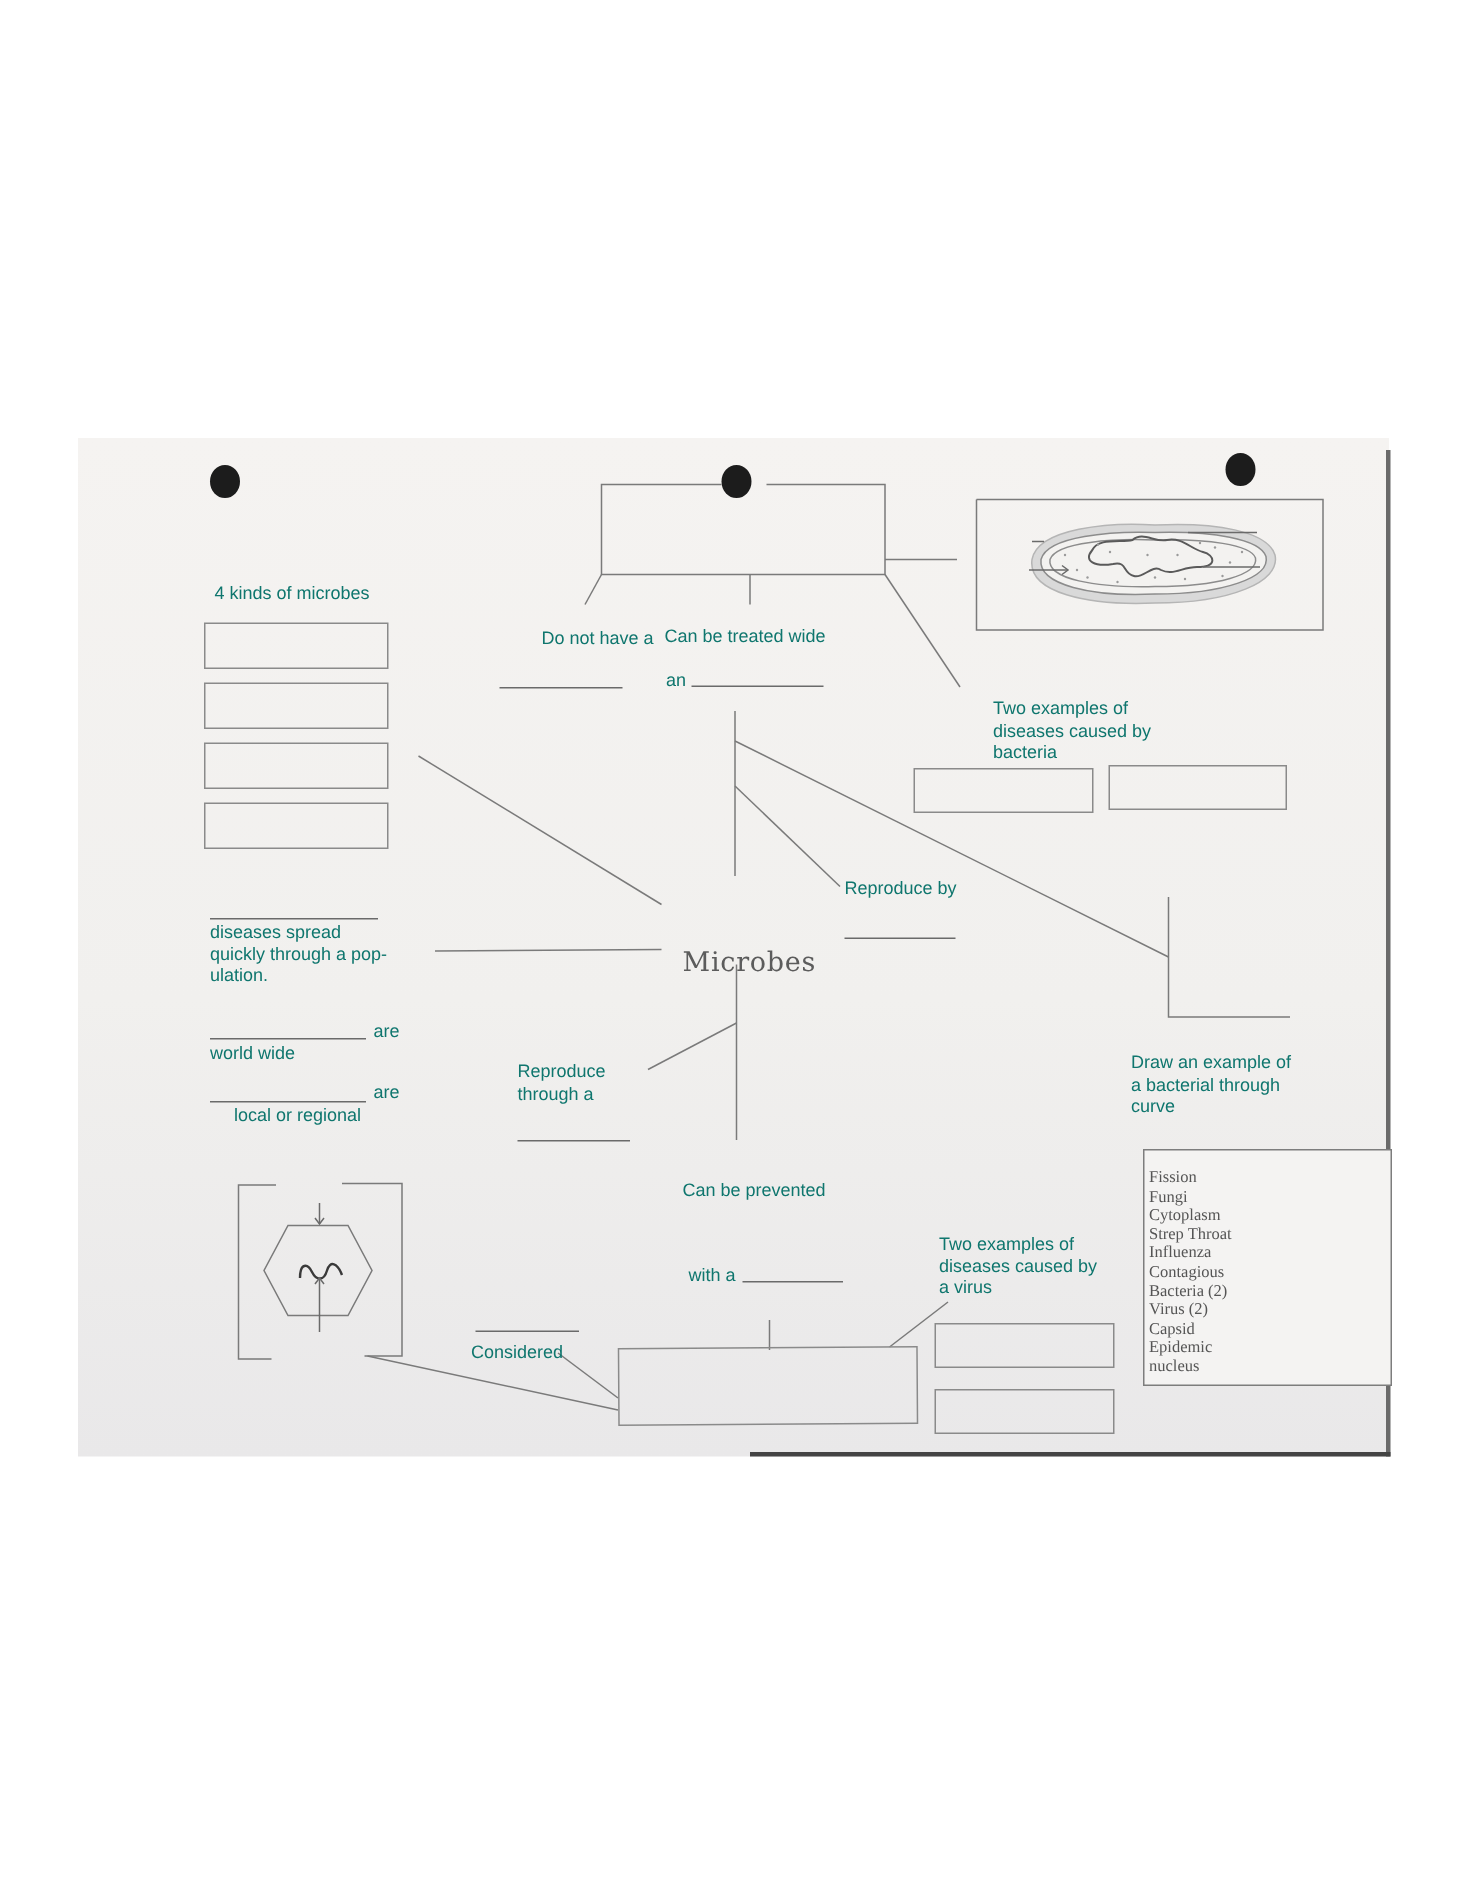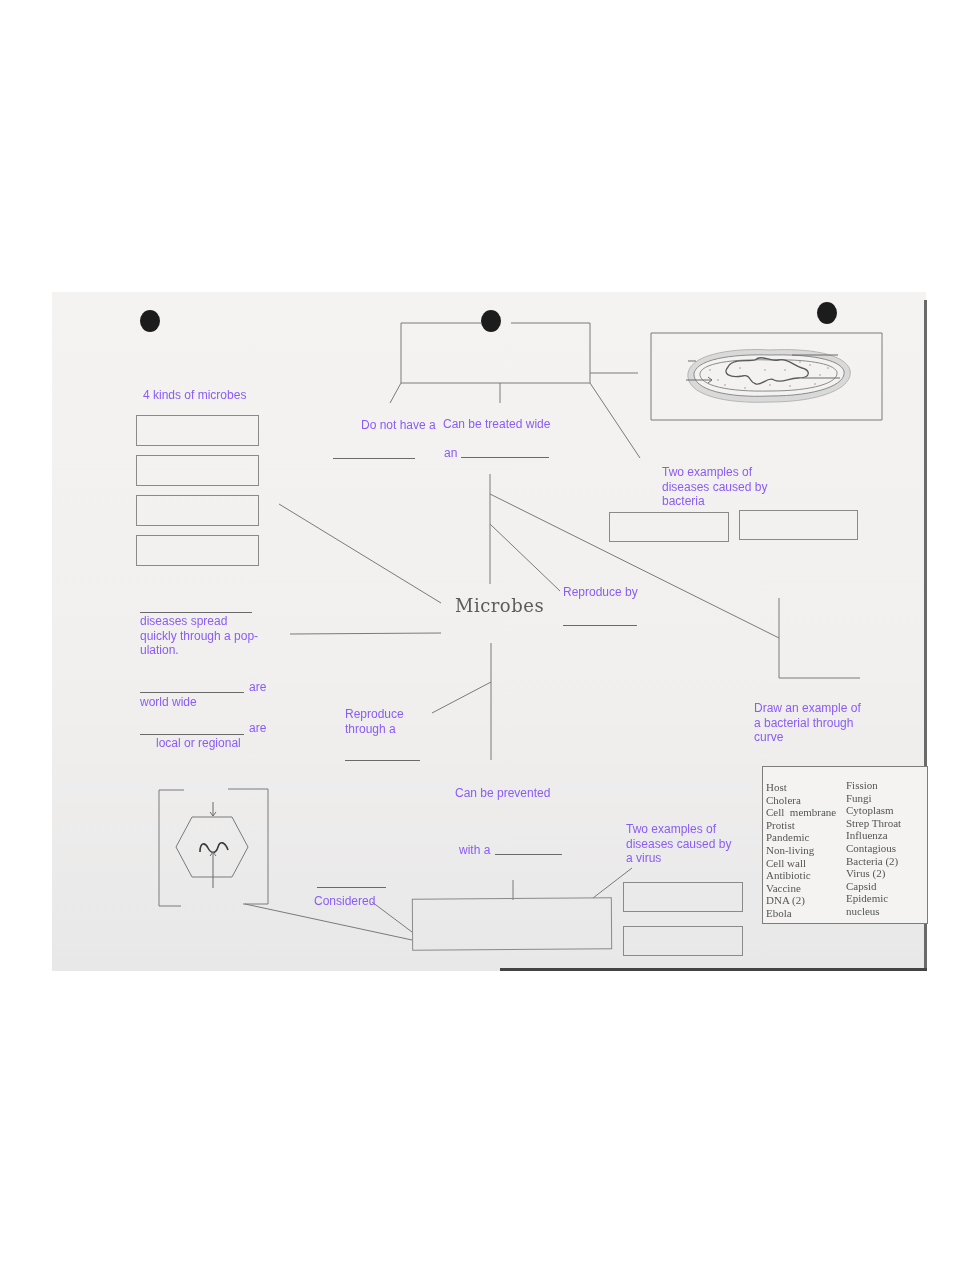--- a/index.html
+++ b/index.html
@@ -13,21 +13,21 @@
   }
   .paper-edge-right {
     position: absolute; left: 924px; top: 300px; width: 3px; height: 671px; background: #6a6a6a;
   }
   .paper-edge-bottom {
     position: absolute; left: 500px; top: 968px; width: 427px; height: 3px; background: #444;
   }
   .hole { position: absolute; width: 20px; height: 22px; border-radius: 50%; background: #1c1c1c; }
   .abs { position: absolute; }
   .box { position: absolute; border: 1px solid #8a8a8a; background: transparent; box-sizing: border-box; }
-  .txt { position: absolute; font-size: 12px; line-height: 14.5px; color: #8b5cf6; white-space: pre-line; }
+  .txt { position: absolute; font-size: 12px; line-height: 14.5px; color: #0f766e; white-space: pre-line; }
   .blank { position: absolute; border-bottom: 1px solid #6a6a6a; height: 0; }
   .title-word {
     position: absolute; font-family: "DejaVu Serif", serif; font-size: 18px; color: #5c5c5c; letter-spacing: 0.5px;
   }
   .wordbank {
     position: absolute; left: 762px; top: 766px; width: 166px; height: 158px;
     border: 1px solid #7d7d7d; box-sizing: border-box; background: #f4f3f2;
     font-family: "Liberation Serif", serif; font-size: 11px; color: #555;
     display: flex; padding: 14px 0 0 3px;
   }
@@ -124,21 +124,21 @@
     <line x1="132" y1="38" x2="170" y2="38"></line>
   </g>
 </svg>
 
 <div class="txt" style="left:662px;top:465px;">Two examples of
 diseases caused by
 bacteria</div>
 <div class="box" style="left:609px;top:512px;width:120px;height:30px;"></div>
 <div class="box" style="left:739px;top:510px;width:119px;height:30px;"></div>
 
-<div class="title-word" style="left:455px;top:595px;">Microbes</div>
+<div class="title-word" style="left:455px;top:631px;">Microbes</div>
 
 <div class="txt" style="left:563px;top:585px;">Reproduce by</div>
 <div class="blank" style="left:563px;top:625px;width:74px;"></div>
 
 <div class="abs" style="left:781px;top:598px;width:78px;height:79px;"></div>
 <div class="txt" style="left:754px;top:701px;">Draw an example of
 a bacterial through
 curve</div>
 
 <div class="blank" style="left:140px;top:612px;width:112px;"></div>
@@ -176,33 +176,20 @@
 
 <div class="box" style="left:412px;top:898px;width:200px;height:52px;transform:rotate(-0.4deg);"></div>
 
 <div class="txt" style="left:626px;top:822px;">Two examples of
 diseases caused by
 a virus</div>
 <div class="box" style="left:623px;top:882px;width:120px;height:30px;"></div>
 <div class="box" style="left:623px;top:926px;width:120px;height:30px;"></div>
 
 <div class="wordbank">
-  <div class="col col1">
-    <span>Host</span>
-    <span>Cholera</span>
-    <span style="white-space:pre;">Cell  membrane</span>
-    <span>Protist</span>
-    <span>Pandemic</span>
-    <span>Non-living</span>
-    <span>Cell wall</span>
-    <span>Antibiotic</span>
-    <span>Vaccine</span>
-    <span>DNA (2)</span>
-    <span>Ebola</span>
-  </div>
   <div class="col col2" style="margin-top:-2px;">
     <span>Fission</span>
     <span>Fungi</span>
     <span>Cytoplasm</span>
     <span>Strep Throat</span>
     <span>Influenza</span>
     <span>Contagious</span>
     <span>Bacteria (2)</span>
     <span>Virus (2)</span>
     <span>Capsid</span>

